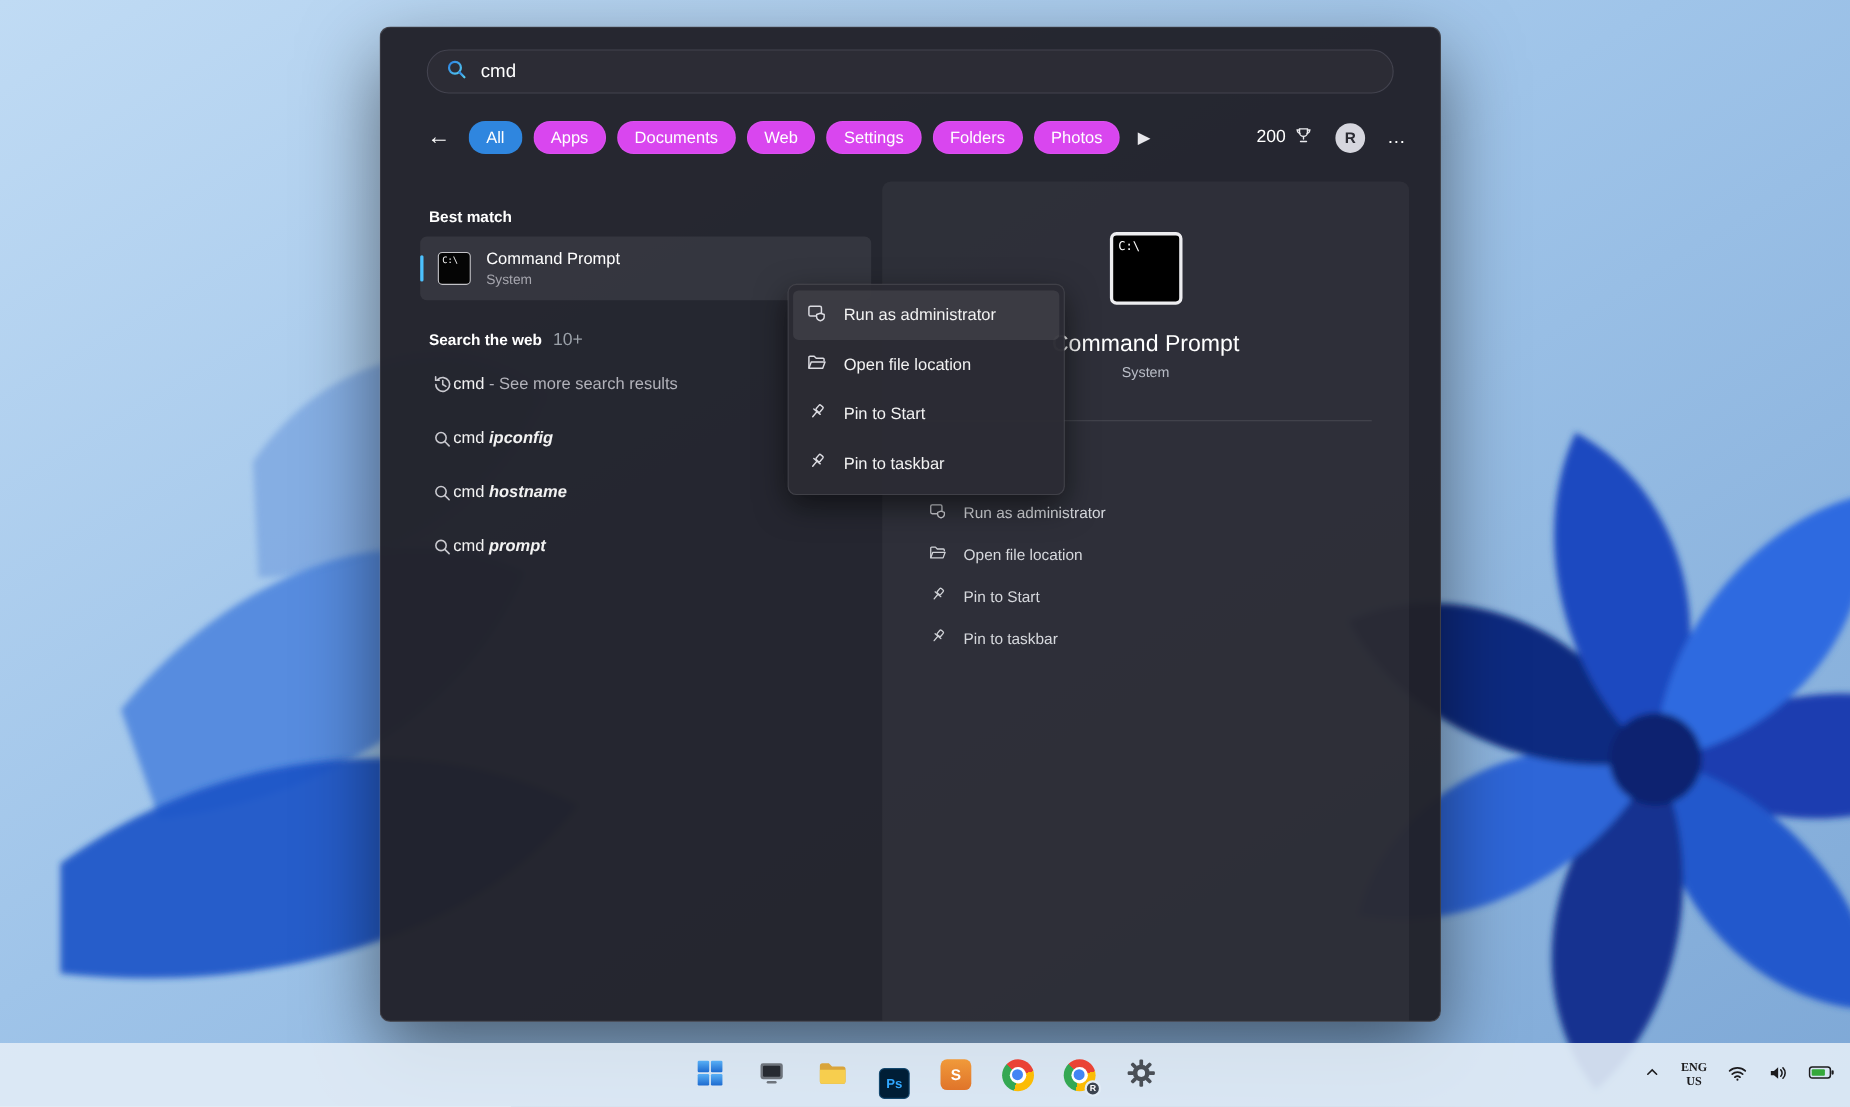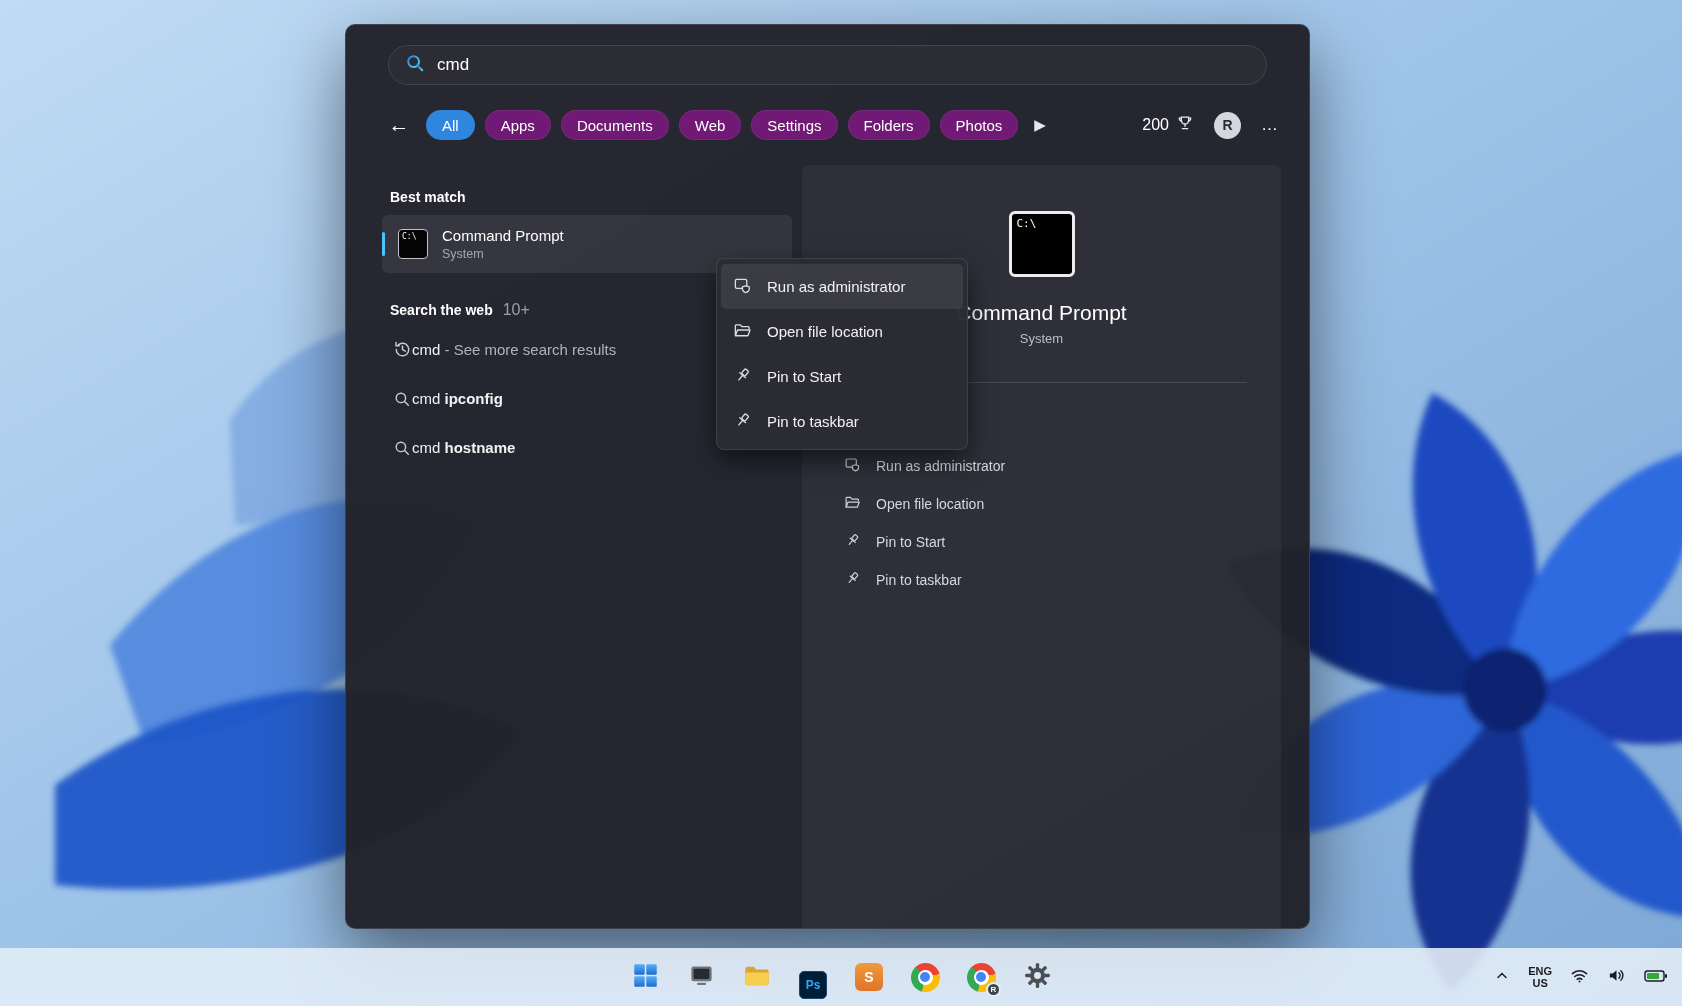--- a/index.html
+++ b/index.html
@@ -18,21 +18,21 @@
   .searchbar { position:absolute; left:42px; right:42px; top:20px; height:40px;
     background:#2c2c35; border:1px solid #43434f; border-radius:20px;
     display:flex; align-items:center; gap:12px; padding:0 16px; }
   .searchbar input { flex:1; background:transparent; border:none; outline:none;
     color:#fff; font-size:17px; font-family:inherit; }
 
   .tabs-row { position:absolute; left:36px; right:30px; top:82px; height:36px;
     display:flex; align-items:center; gap:10px; }
   .back-btn { background:none; border:none; color:#fff; font-size:21px; width:34px;
     height:32px; cursor:pointer; }
-  .pill { height:30px; padding:0 15px; border-radius:16px; background:#701a75;
+  .pill { height:30px; padding:0 15px; border-radius:16px; background:#d946ef;
     border:1px solid rgba(255,255,255,0.06); color:#fff; font-size:15px;
     font-family:inherit; display:flex; align-items:center; cursor:pointer; white-space:nowrap; }
   .pill.active { background:#2f86df; border-color:transparent; }
   .play-btn { background:none; border:none; color:#e8e8ec; font-size:15px; margin-left:6px; cursor:pointer; }
   .row-right { margin-left:auto; display:flex; align-items:center; gap:20px; }
   .rewards { display:flex; align-items:center; gap:7px; font-size:16px; color:#fff; cursor:pointer; }
   .avatar { width:27px; height:27px; border-radius:50%; background:#d6d6de; color:#2b2b33;
     font-size:14px; font-weight:bold; display:flex; align-items:center; justify-content:center; cursor:pointer; }
   .more-btn { background:none; border:none; color:#fff; font-size:17px; letter-spacing:1px; cursor:pointer; }
 
@@ -50,21 +50,21 @@
     font-size:8px; color:#fff; }
   .best-text .t1 { font-size:15px; color:#fff; }
   .best-text .t2 { font-size:12.5px; color:#a6a6ae; margin-top:3px; }
 
   .web-head { display:flex; align-items:baseline; gap:10px; margin:28px 0 6px 8px; }
   .web-head .cnt { font-size:16px; font-weight:normal; color:#9aa0a8;text-align:center; }
   .sug-row { height:49px; display:flex; align-items:center; padding-left:10px;
     border-radius:6px; cursor:pointer; }
   .sug-icon { width:20px; display:flex; justify-content:center; flex:none; }
   .sug-text { font-size:15px; color:#f2f2f2; white-space:pre-wrap; }
-  .sug-bold { font-weight:bold; }
+  .sug-bold { font-weight:bold;font-style:italic; }
   .sug-secondary { color:#b2b2ba; }
 
   
   .right-pane { position:absolute; left:456px; top:140px; right:28px; bottom:0;
     background:rgba(255,255,255,0.045); border-radius:8px 8px 0 0; }
   .cmd-icon-lg { width:66px; height:66px; margin:46px auto 0; background:#000;
     border:3px solid #ededf0; border-radius:6px; position:relative; }
   .cmd-icon-lg span { position:absolute; left:5px; top:3px; font-family:"DejaVu Sans Mono",monospace;
     font-size:11px; color:#fff; }
   .pv-title { margin-top:24px; text-align:center; font-size:21px; color:#fff; }
@@ -97,21 +97,21 @@
     background:conic-gradient(from -45deg,#ea4335 0deg 120deg,#fbbc05 120deg 240deg,#34a853 240deg 360deg); }
   .chrome i { position:absolute; inset:7px; background:#fff; border-radius:50%; }
   .chrome b { position:absolute; inset:9.5px; background:#4285f4; border-radius:50%; }
   .chrome-badge { position:absolute; right:2px; bottom:2px; width:15px; height:15px; border-radius:50%;
     background:#3c4450; border:2px solid #e2ecf6; color:#fff; font-size:8px; font-weight:bold;
     display:flex; align-items:center; justify-content:center; }
 
   .tb-tray { position:absolute; right:10px; top:0; height:100%;
     display:flex; align-items:center; gap:10px; color:#1c1c1e; }
   .tray-btn { background:none; border:none; display:flex; align-items:center; justify-content:center;
-    height:40px; padding:0 4px; border-radius:5px; cursor:pointer; color:#1c1c1e; font-family:Liberation Sans, sans-serif;text-align:right; }
+    height:40px; padding:0 4px; border-radius:5px; cursor:pointer; color:#1c1c1e; font-family:Liberation Serif, serif;text-align:right; }
   .lang { display:flex; flex-direction:column; align-items:center; font-size:11px;
     font-weight:bold; line-height:12px; color:#1c1c1e; }
 </style>
 </head>
 <body>
 
 <div class="desktop">
 
   <svg class="wallpaper" viewBox="0 0 1682 1006" preserveAspectRatio="none">
     <defs>
@@ -229,20 +229,29 @@
       <div class="sug-row">
         <span class="sug-icon">
           <svg viewBox="0 0 20 20" width="18" height="18" fill="none" stroke="#c9c9cf" stroke-width="1.6" stroke-linecap="round">
             <circle cx="8.8" cy="8.8" r="5.2"></circle>
               <line x1="12.9" y1="12.9" x2="17" y2="17"></line>
           </svg>
         </span>
         <span class="sug-text"><span class="sug-main">cmd </span><span class="sug-secondary"></span><span class="sug-bold">hostname</span></span>
       </div>
 
+      <div class="sug-row">
+        <span class="sug-icon">
+          <svg viewBox="0 0 20 20" width="18" height="18" fill="none" stroke="#c9c9cf" stroke-width="1.6" stroke-linecap="round">
+            <circle cx="8.8" cy="8.8" r="5.2"></circle>
+              <line x1="12.9" y1="12.9" x2="17" y2="17"></line>
+          </svg>
+        </span>
+        <span class="sug-text"><span class="sug-main">cmd </span><span class="sug-secondary"></span><span class="sug-bold">prompt</span></span>
+      </div>
     </div>
 
     <div class="right-pane">
       <div class="cmd-icon-lg">
         <span>C:\</span>
       </div>
       <div class="pv-title">Command Prompt</div>
       <div class="pv-sub">System</div>
       <div class="pv-divider"></div>
       <div class="pv-actions">

